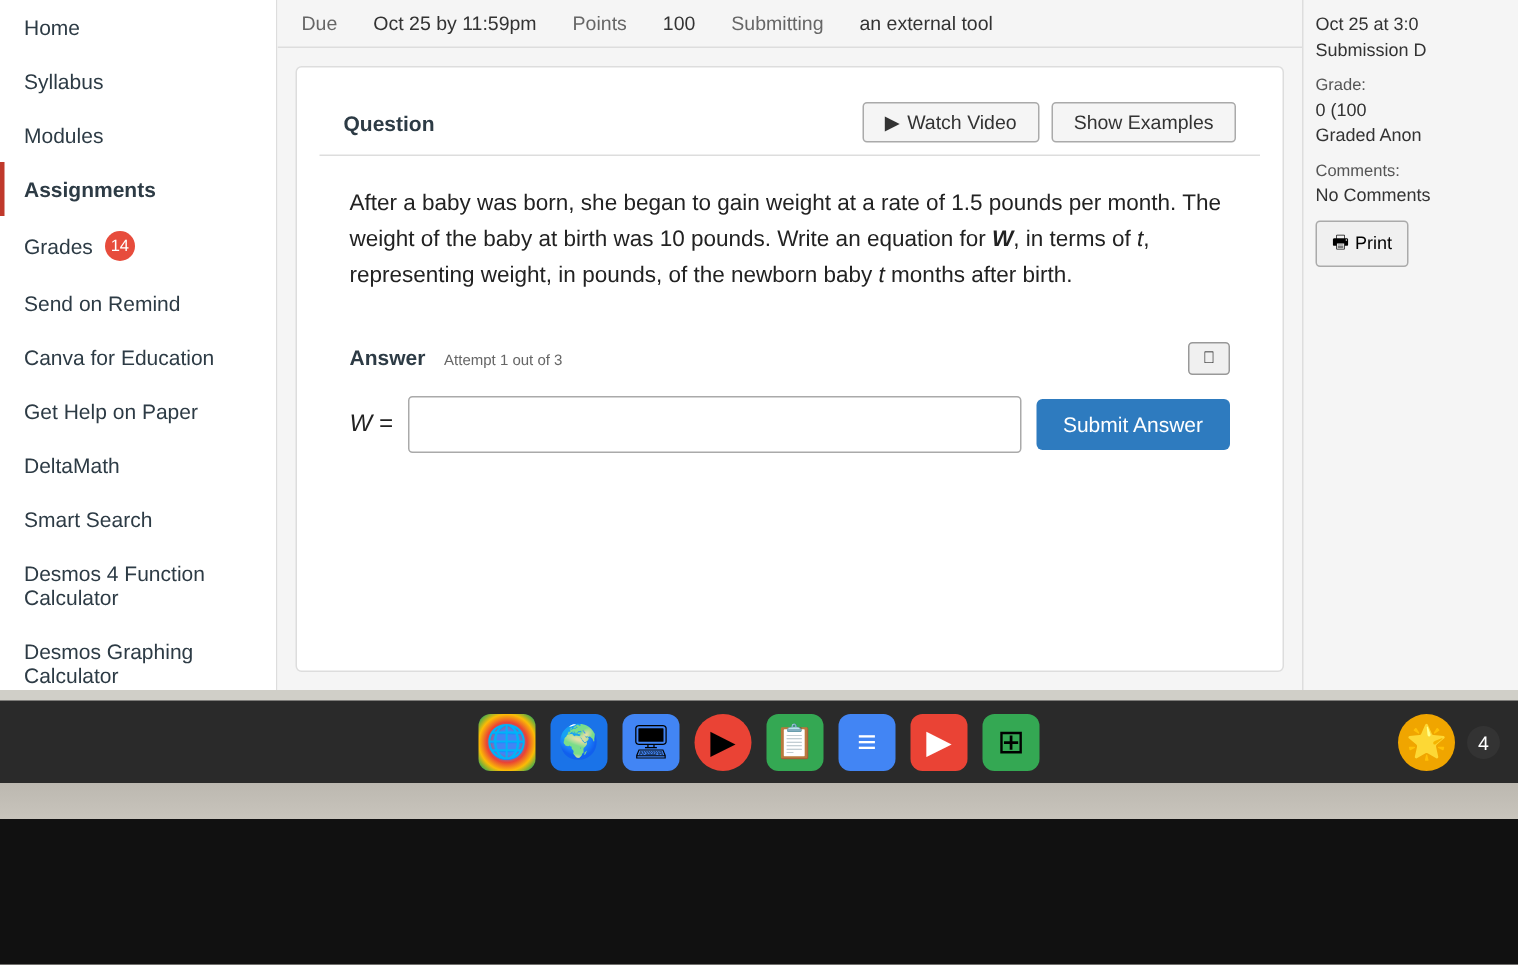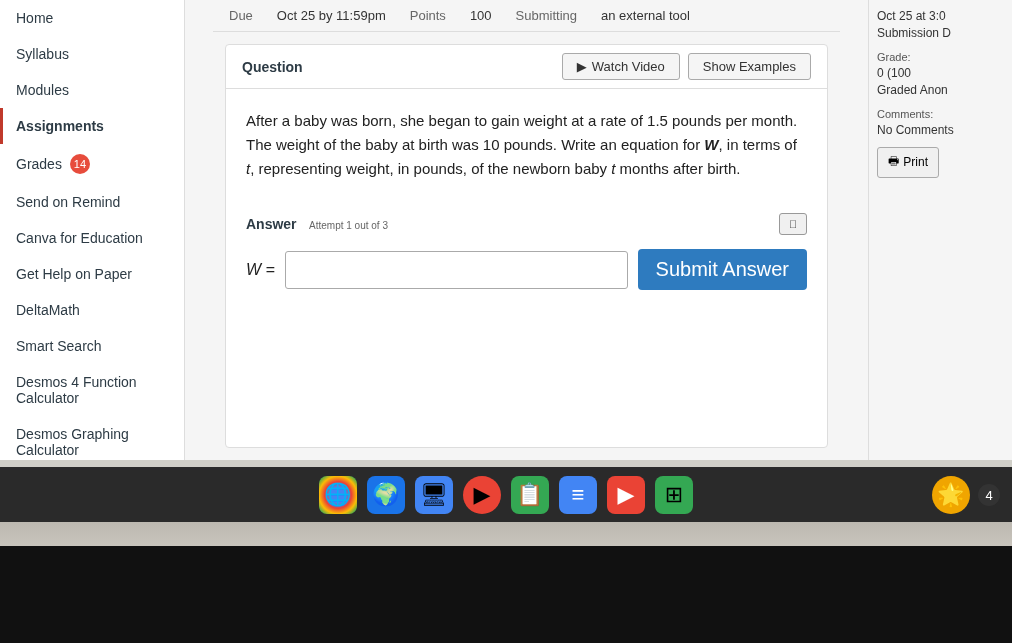--- a/index.html
+++ b/index.html
@@ -12,21 +12,20 @@
       position: relative;
     }
 
     
     .browser-area {
       width: 1012px;
       height: 460px;
       background: #f5f5f5;
       display: flex;
       position: relative;
-      gap: 28px;
     }
 
     
     .sidebar {
       width: 185px;
       background: #fff;
       border-right: 1px solid #ddd;
       padding: 0;
       flex-shrink: 0;
       height: 460px;
@@ -91,21 +90,21 @@
     .header-bar .value {
       font-weight: normal;
     }
 
     
     .question-container {
       background: #fff;
       margin: 12px;
       border: 1px solid #ddd;
       border-radius: 4px;
-      padding: 0;
+      padding: 15px;
       flex: 1;
     }
 
     .question-header {
       display: flex;
       align-items: center;
       border-bottom: 1px solid #ddd;
       padding: 8px 16px;
       gap: 8px;
     }
@@ -195,21 +194,21 @@
       font-size: 15px;
       outline: none;
     }
 
     .submit-btn {
       background: #2e7bbf;
       color: white;
       border: none;
       padding: 9px 18px;
       border-radius: 4px;
-      font-size: 20px;
+      font-size: 14px;
       cursor: pointer;
       white-space: nowrap;
     }
 
     
     .right-panel {
       width: 144px;
       background: #f5f5f5;
       border-left: 1px solid #ddd;
       padding: 8px;

